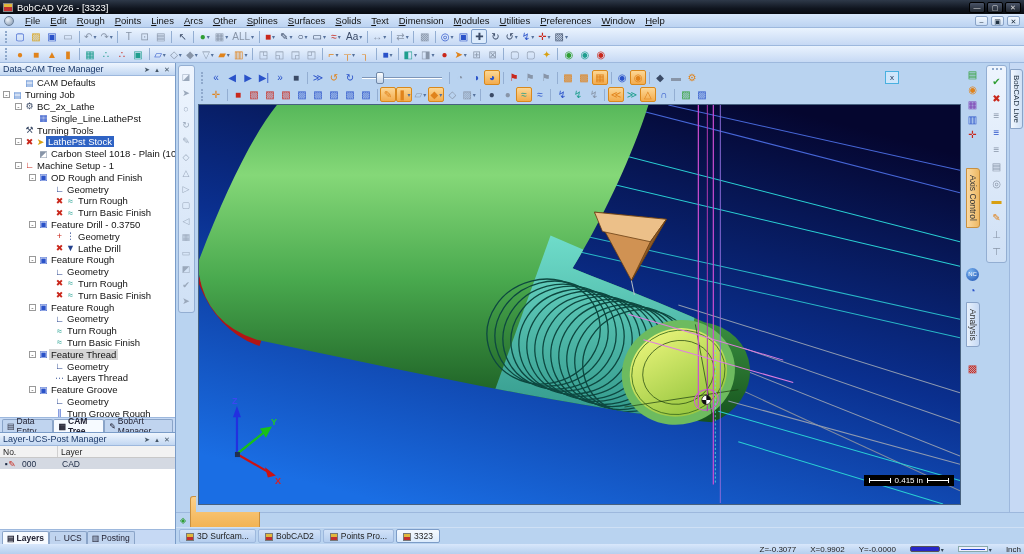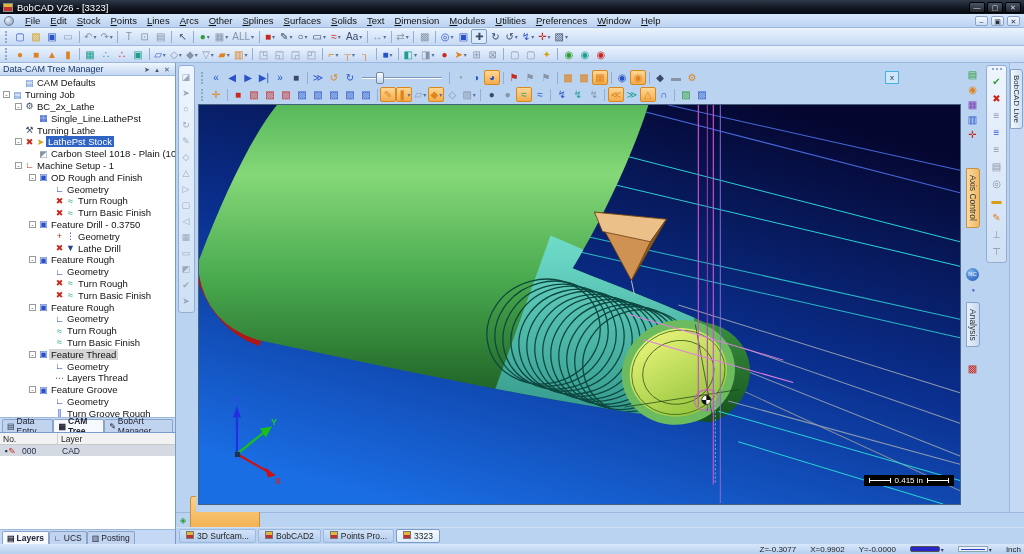--- a/index.html
+++ b/index.html
@@ -108,21 +108,21 @@
 
   
   .livecol{width:15px;flex:0 0 auto;background:#c6d9f4;border-left:1px solid #9db8dd}
   .livetab{writing-mode:vertical-rl;font-size:8px;color:#234;background:linear-gradient(90deg,#f2f8ff,#cfe0f5);border:1px solid #8aa4c8;border-radius:0 3px 3px 0;padding:5px 1px;margin-top:6px}
 
   
   .progrow{height:15px;display:flex;align-items:flex-end;background:#b9d3f0;border-top:1px solid #9db8dd;padding-left:4px;flex:0 0 auto}
   .progicon{font-size:8px;color:#2f9e33;margin:0 4px 2px 0}
   .progtab{font-size:10px;color:#333;background:linear-gradient(#fbd089,#f2b354);border:1px solid #c89040;border-bottom:none;border-radius:3px 3px 0 0;padding:1px 14px;height:31px}
   .wintabs{height:17px;display:flex;align-items:center;gap:2px;background:#b9d3f0;border-top:1px solid #cfe0f5;padding:0 3px;flex:0 0 auto}
-  .wtab{display:flex;align-items:flex-start;gap:3px;font-size:8.5px;color:#222;padding:1px 6px;height:14px;border:1px solid #9db8dd;border-radius:2px;background:linear-gradient(#d2e2f8,#b4cdee)}
+  .wtab{display:flex;align-items:flex-end;gap:3px;font-size:8.5px;color:#222;padding:1px 6px;height:14px;border:1px solid #9db8dd;border-radius:2px;background:linear-gradient(#d2e2f8,#b4cdee)}
   .wtab[data-active="1"]{background:linear-gradient(#f4f9ff,#dcebfc);border-color:#7c9cc8}
   .wtab .wic{width:8px;height:8px;background:linear-gradient(#e0b83c 45%,#c03030 45%);border:1px solid #777}
 
   
   .statusbar{height:10px;background:linear-gradient(#d8e7fb,#b6cfee);display:flex;align-items:center;justify-content:flex-end;gap:14px;padding:0 3px;font-size:8px;color:#222;flex:0 0 auto}
   .swatch{width:30px;height:6px;background:#2626c8;border:1px solid #555;border-radius:2px}
   .lineswatch{width:30px;height:6px;border:1px solid #8aa;background:#eef;position:relative}
   .lineswatch::after{content:"";position:absolute;left:2px;right:2px;top:2px;border-top:1px solid #2244cc}
   .ddarr{font-size:6px;color:#345;margin-left:1px}
   .statgrp{display:flex;align-items:center}
@@ -142,21 +142,21 @@
     </span>
   </div>
 
   <div class="menubar">
     <span class="doc-ic"></span>
 
       <span class="mitem">File</span>
 
       <span class="mitem">Edit</span>
 
-      <span class="mitem">Stock</span>
+      <span class="mitem">Rough</span>
 
       <span class="mitem">Points</span>
 
       <span class="mitem">Lines</span>
 
       <span class="mitem">Arcs</span>
 
       <span class="mitem">Other</span>
 
       <span class="mitem">Splines</span>
@@ -559,21 +559,21 @@
             <span class="exp"></span>
             <span class="ig" data-c="blue">▦</span>
 
             <span class="tlabel">Single_Line.LathePst</span>
           </div>
 
           <div class="trow" data-lv="1">
             <span class="exp"></span>
             <span class="ig" data-c="dark">⚒</span>
 
-            <span class="tlabel">Turning Lathe</span>
+            <span class="tlabel">Turning Tools</span>
           </div>
 
           <div class="trow" data-lv="1" data-sel="1">
             <span class="exp">-</span>
             <span class="ig" data-c="red">✖</span>
             <span class="ig" data-c="yellow">➤</span>
             <span class="tlabel">LathePst Stock</span>
           </div>
 
           <div class="trow" data-lv="2">
@@ -751,20 +751,30 @@
           </span>
 
           <span class="ptab">
             <span class="g">✎</span>
             <span>BobArt Manager</span>
           </span>
 
       </div>
 
       <div class="layerpanel">
+        <div class="phead">
+          <span class="ttl">Layer-UCS-Post Manager</span>
+
+            <span class="pbtn">➤</span>
+
+            <span class="pbtn">▴</span>
+
+            <span class="pbtn">✕</span>
+
+        </div>
         <div class="lcolhead">
           <span class="lc1">No.</span>
           <span class="lc2">Layer</span>
         </div>
         <div>
 
             <div class="lrow">
               <span class="st">
                 <span>▪</span>
                 <span data-c="red">✎</span>

